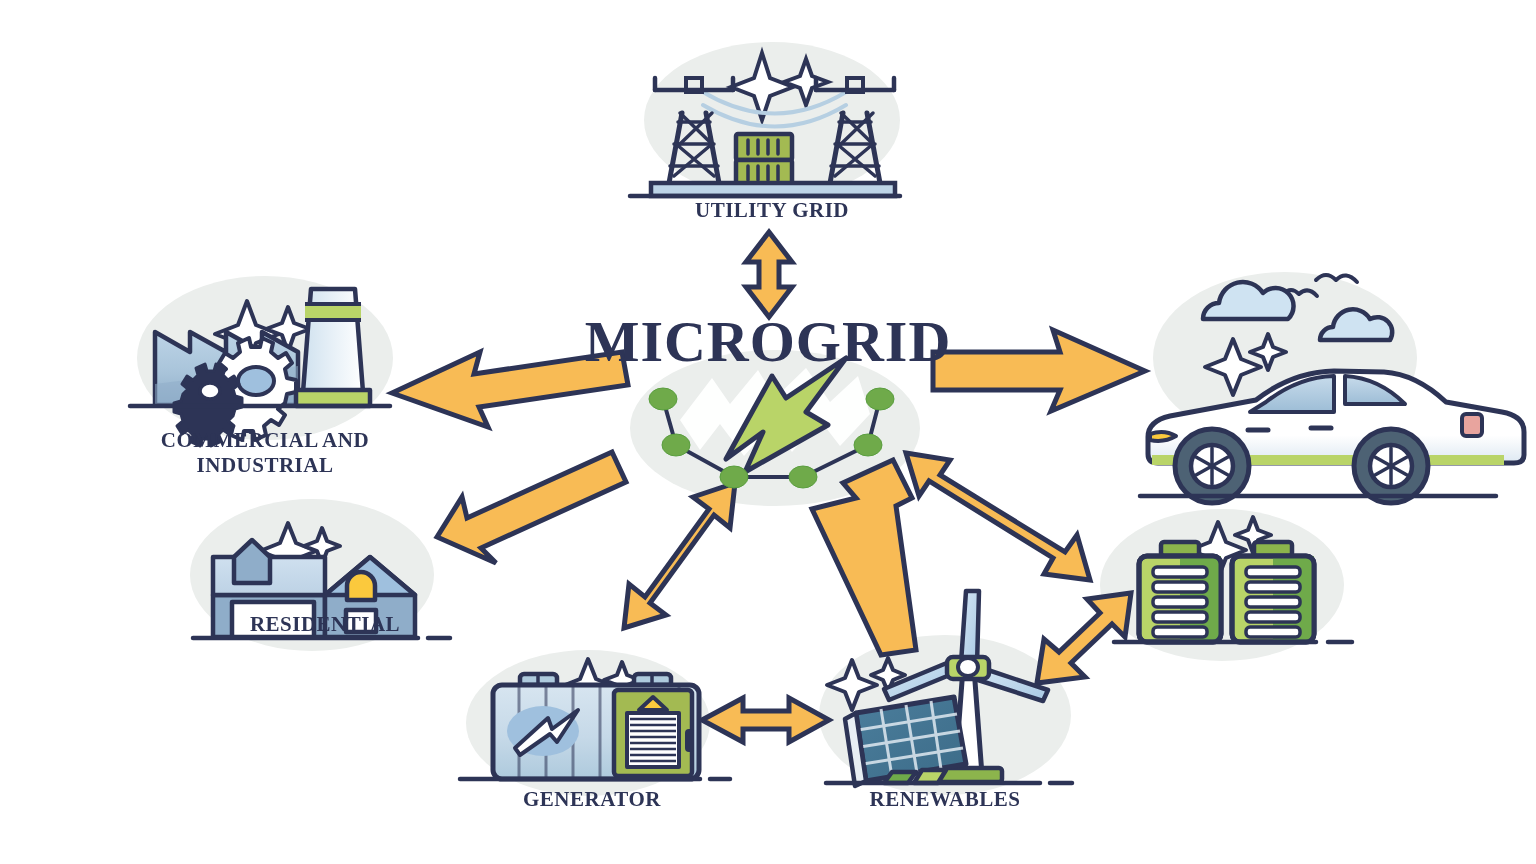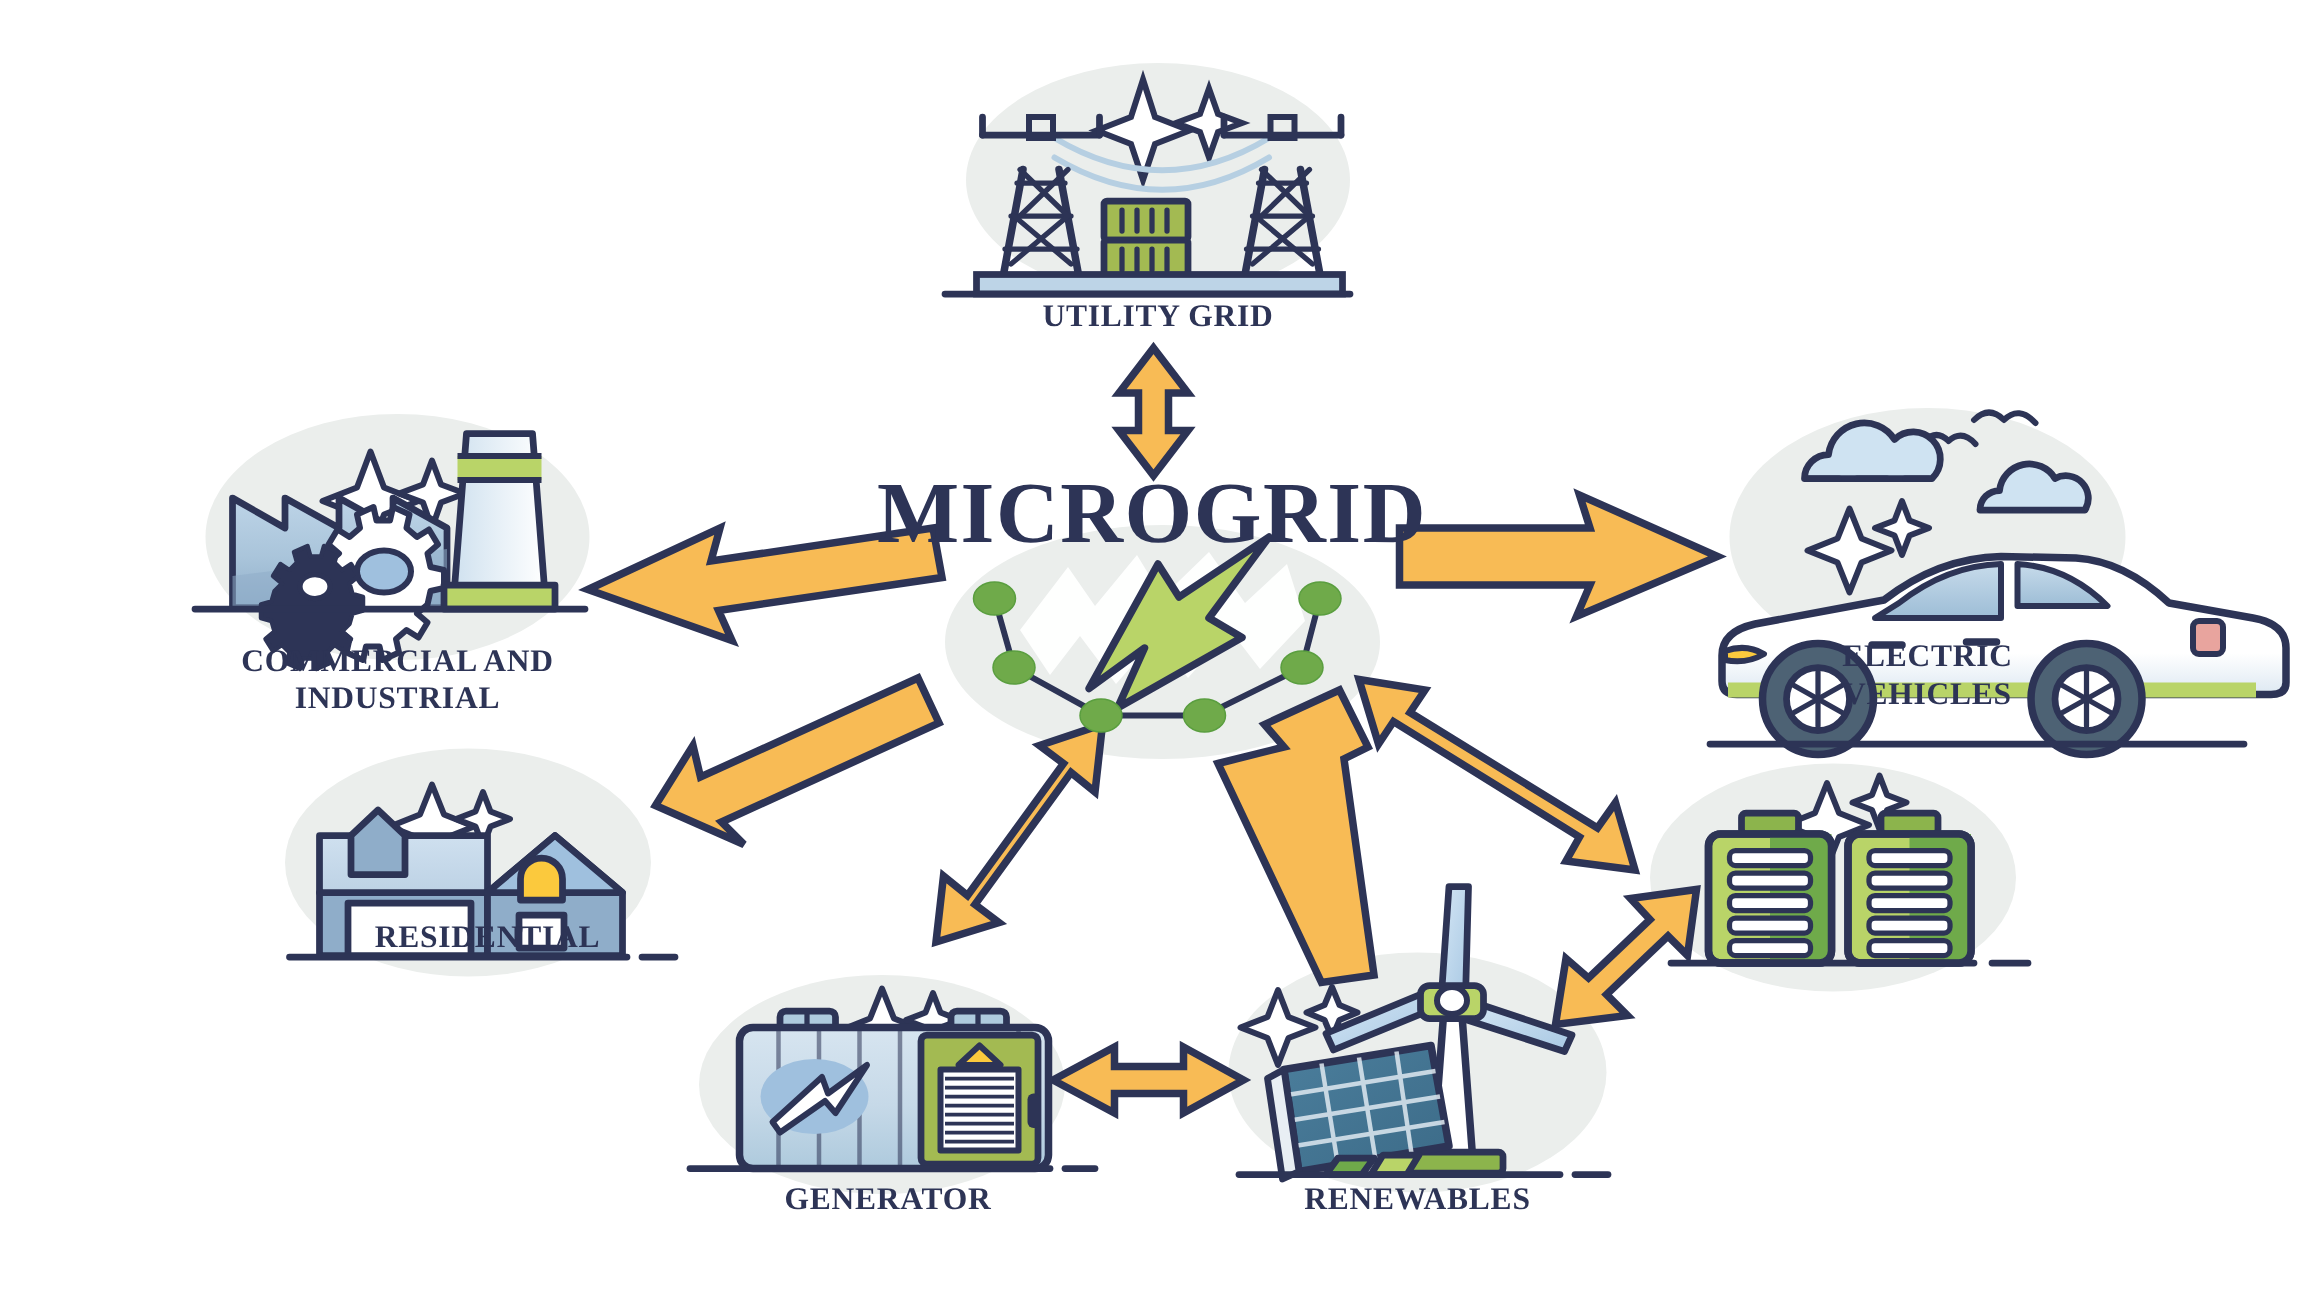--- a/index.html
+++ b/index.html
@@ -399,22 +399,20 @@
       </g>
     </g>
     <line x1="1140" y1="496" x2="1496" y2="496" stroke-width="4.5"></line>
   </g>
 </svg>
 
 <div id="center-title">MICROGRID</div>
 
 <div class="node-label" style="left:622px;top:198px;width:300px;">UTILITY GRID</div>
 
-<div class="node-label" style="left:1135px;top:425px;width:300px;">ELECTRIC
-VEHICLES</div>
 
 
 <div class="node-label" style="left:442px;top:787px;width:300px;">GENERATOR</div>
 
 <div class="node-label" style="left:795px;top:787px;width:300px;">RENEWABLES</div>
 
 <div class="node-label" style="left:175px;top:612px;width:300px;">RESIDENTIAL</div>
 
 <div class="node-label" style="left:115px;top:428px;width:300px;">COMMERCIAL AND
 INDUSTRIAL</div>

